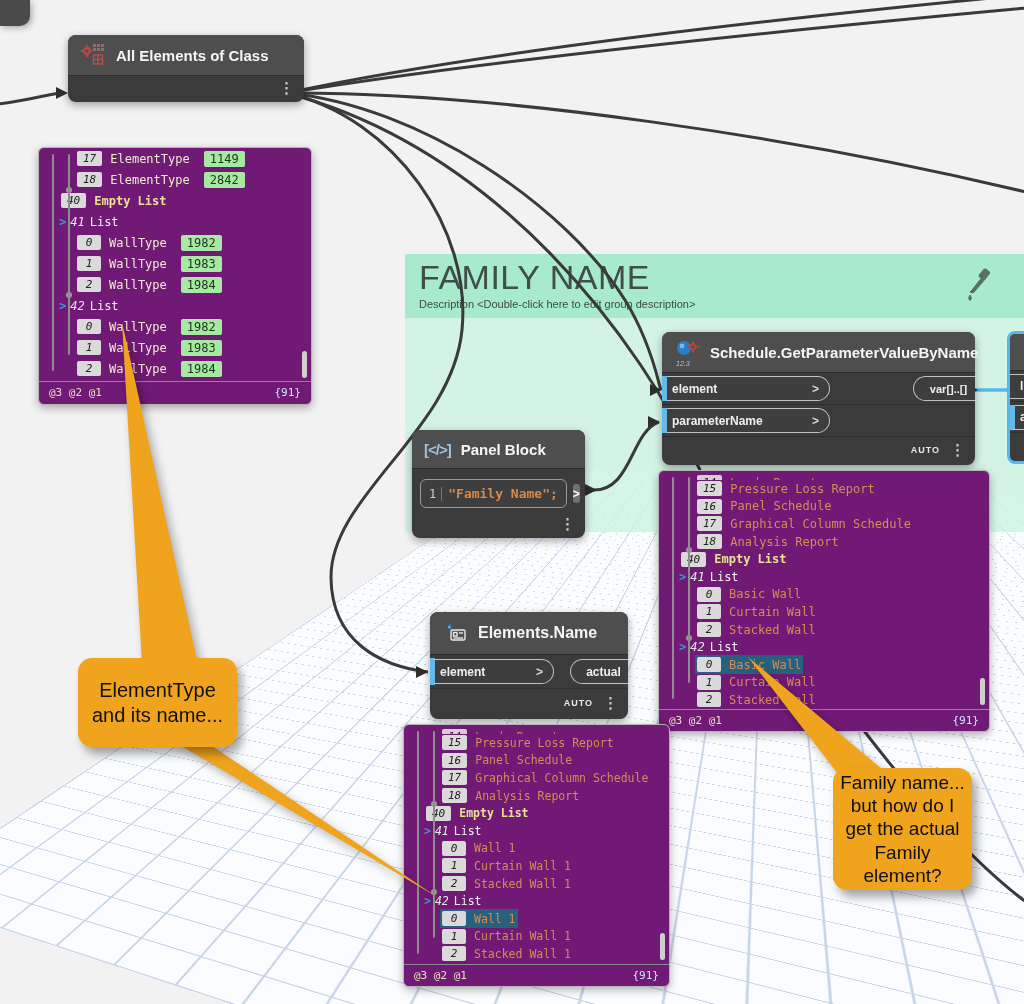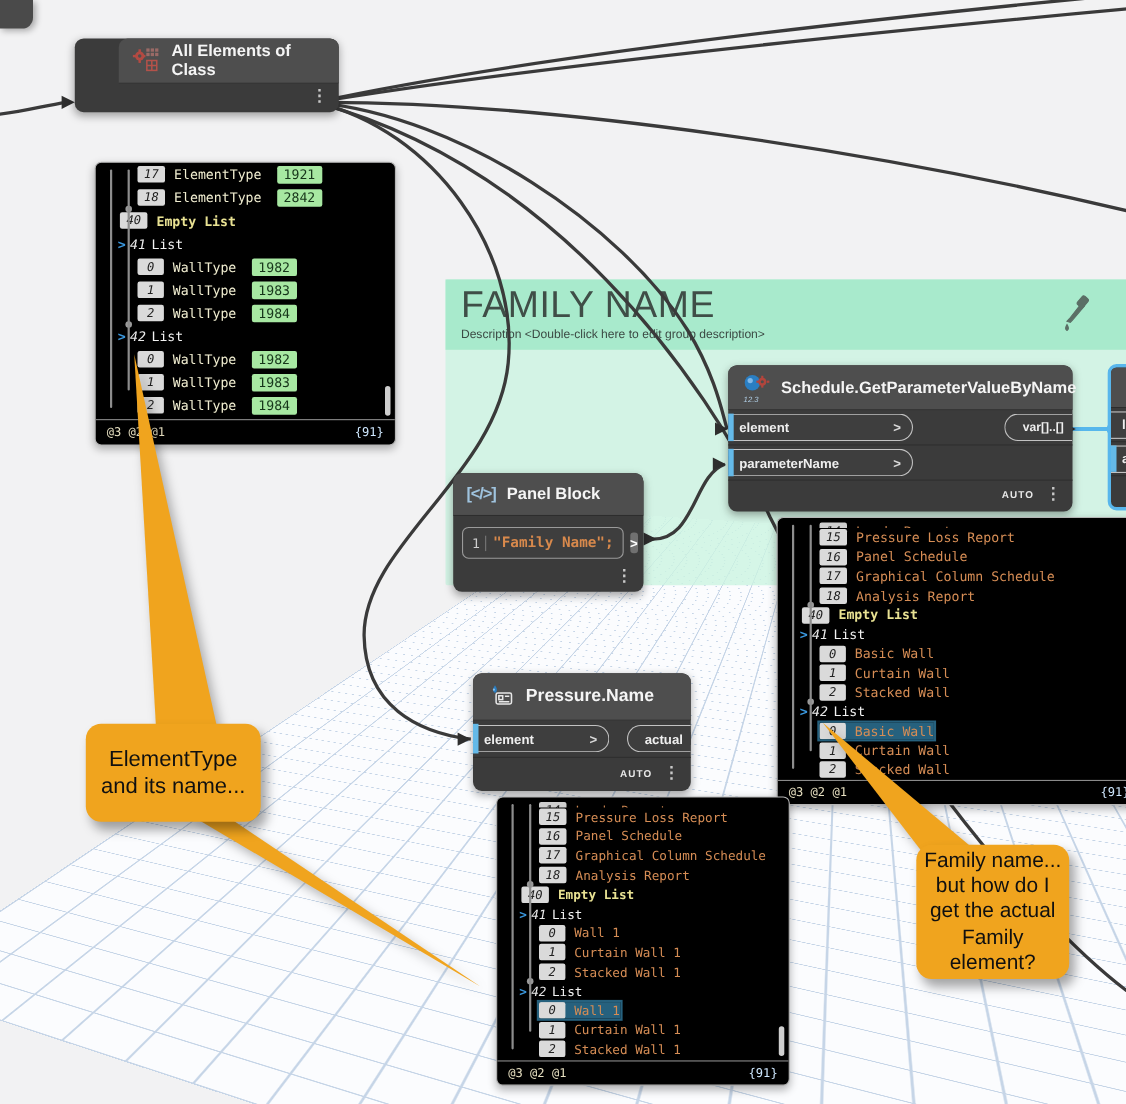--- a/index.html
+++ b/index.html
@@ -37,23 +37,23 @@
   .blue-strip{position:absolute;left:0;top:3px;bottom:3px;width:5px;background:#64b9e8;}
   .pill{box-sizing:border-box;border:1.5px solid #c2c2c2;background:#3e3e3e;height:25px;
         display:flex;align-items:center;font-size:12px;font-weight:bold;color:#efefef;}
   .pill-in{border-left:none;border-radius:0 13px 13px 0;padding:0 10px 0 10px;}
   .pill-out{border-right:none;border-radius:13px 0 0 13px;padding:0 6px 0 14px;justify-content:center;}
   .chev{margin-left:auto;color:#d8d8d8;font-weight:bold;padding-left:14px;}
   .node-footer{display:flex;align-items:center;justify-content:flex-end;gap:10px;padding:2px 10px 4px 10px;}
   .auto-lbl{font-size:9px;font-weight:bold;letter-spacing:1px;color:#e8e8e8;}
   .menu-dots{color:#c8c8c8;font-size:15px;line-height:14px;font-weight:bold;}
   
-  .bubble{position:absolute;background:#000000;border:1px solid #b5b5b5;border-radius:6px;
+  .bubble{position:absolute;background:#701a75;border:1px solid #b5b5b5;border-radius:6px;
      box-shadow:0 3px 8px rgba(0,0,0,.3);overflow:hidden;
-     font-family:"DejaVu Sans Mono",monospace;color:#eee;margin-left:48px;}
+     font-family:"DejaVu Sans Mono",monospace;color:#eee;}
   .rows{position:relative;overflow:hidden;}
   .rows::before,.rows::after{content:"";position:absolute;top:6px;width:2px;border-radius:2px;background:#8d8d8d;}
   .rows::before{left:13px;bottom:10px;}
   .rows::after{left:29px;bottom:26px;}
   .wrow{position:relative;display:flex;align-items:center;box-sizing:border-box;}
   .wrow.d1{padding-left:22px;} .wrow.d2{padding-left:38px;}
   .wrow.list{padding-left:20px;}
   .gdot{position:absolute;left:27px;top:-3px;width:6px;height:6px;border-radius:50%;background:#9a9a9a;}
   .ibadge{background:#dadada;color:#222;font-style:italic;font-size:11px;border-radius:2px;
      padding:0 6px;min-width:12px;text-align:center;margin-right:8px;line-height:15px;}
@@ -130,21 +130,21 @@
   <polygon class="nub" points="650,384 662,390 650,396"></polygon>
   <polygon class="nub" points="648,416 660,422 648,428"></polygon>
   <polygon class="nub" points="416,666 428,672 416,678"></polygon>
   <polygon class="nub" points="585,484 597,490 585,496"></polygon>
   <polygon class="nub" points="966,384 978,390 966,396"></polygon>
   <circle cx="1012" cy="390" r="6" fill="#57b7ec"></circle>
 </svg>
 
 <div class="corner-frag"></div>
 
-<div class="node" style="left:68px;top:35px;width:200px;padding-left:40px;">
+<div class="node" style="left:68px;top:35px;width:236px;">
   <div class="node-header" style="height:40px;">
     <svg class="icon-box" viewBox="0 0 26 26">
       <g fill="#b34a42">
         <circle cx="7" cy="9" r="4.2"></circle>
           <circle cx="7" cy="9" r="1.6" fill="#4e4e4e"></circle>
         <rect x="5.9" y="2.8" width="2.2" height="3"></rect>
           <rect x="5.9" y="12.2" width="2.2" height="3"></rect>
         <rect x="0.8" y="7.9" width="3" height="2.2"></rect>
           <rect x="9.2" y="7.9" width="3" height="2.2"></rect>
       </g>
@@ -169,21 +169,21 @@
   </div>
 </div>
 
 <div class="bubble" style="left:38px;top:147px;width:272px;height:256px;font-size:12px;">
   <div class="rows" style="height:233px;">
       <div class="wrow d2" style="height: 21px;">
         <span class="cellwrap">
           <span class="ibadge">17</span>
           <span class="lab k-type">ElementType</span>
         </span>
-        <span class="vbadge">1921</span>
+        <span class="vbadge">1149</span>
       </div>
       <div class="wrow d2" style="height: 21px;">
         <span class="cellwrap">
           <span class="ibadge">18</span>
           <span class="lab k-type">ElementType</span>
         </span>
         <span class="vbadge">2842</span>
       </div>
       <div class="wrow d1" style="height: 21px;">
         <span class="gdot"></span>
@@ -439,21 +439,21 @@
     <svg class="icon-box" viewBox="0 0 26 26">
       <path d="M8 3 q3.5 5 0 7 q-3.5 -2 0 -7Z" fill="#2a7ec2"></path>
       <circle cx="7" cy="7" r="1" fill="#8cc0ea"></circle>
       <g fill="none" stroke="#e8e8e8" stroke-width="1.4">
         <rect x="9" y="10" width="14" height="10" rx="1.5"></rect>
         <rect x="11.5" y="12.5" width="3.5" height="3.5"></rect>
         <line x1="17" y1="13" x2="21" y2="13"></line>
           <line x1="11.5" y1="18" x2="21" y2="18"></line>
       </g>
     </svg>
-    <span class="node-title" style="font-size:16px;">Pressure.Name</span>
+    <span class="node-title" style="font-size:16px;">Elements.Name</span>
   </div>
   <div class="port-row" style="height:33px;justify-content:space-between;">
     <span class="blue-strip"></span>
     <span class="pill pill-in" style="width:124px;">
       <span>element</span>
         <span class="chev">&gt;</span>
     </span>
     <span class="pill pill-out" style="width:58px;">
       <span>actual</span>
     </span>

